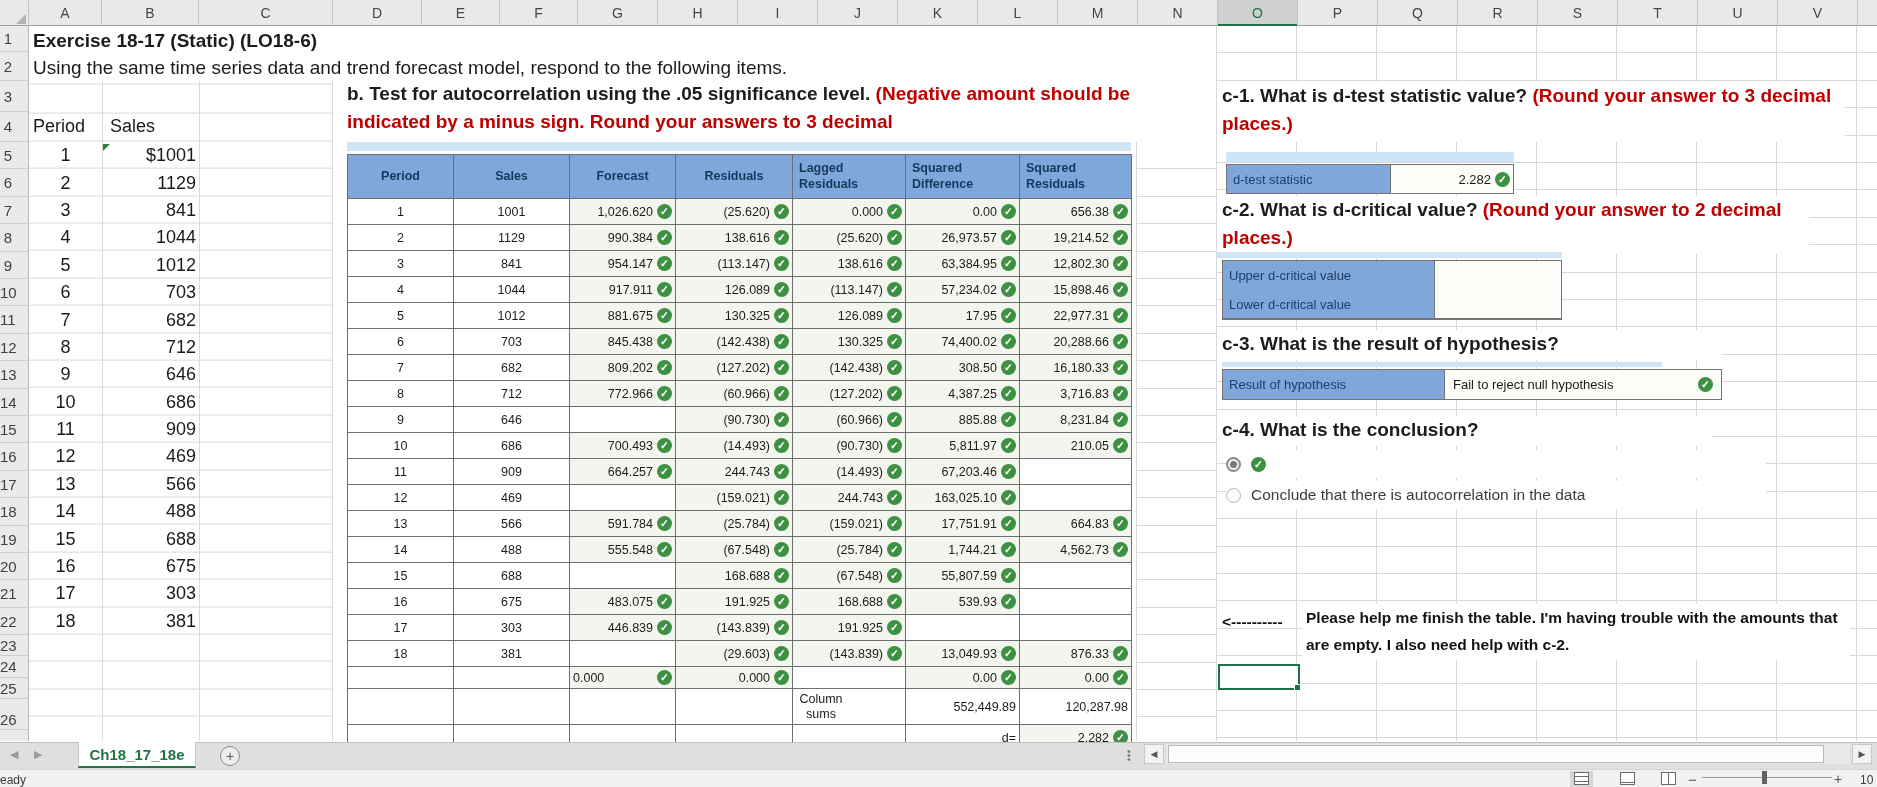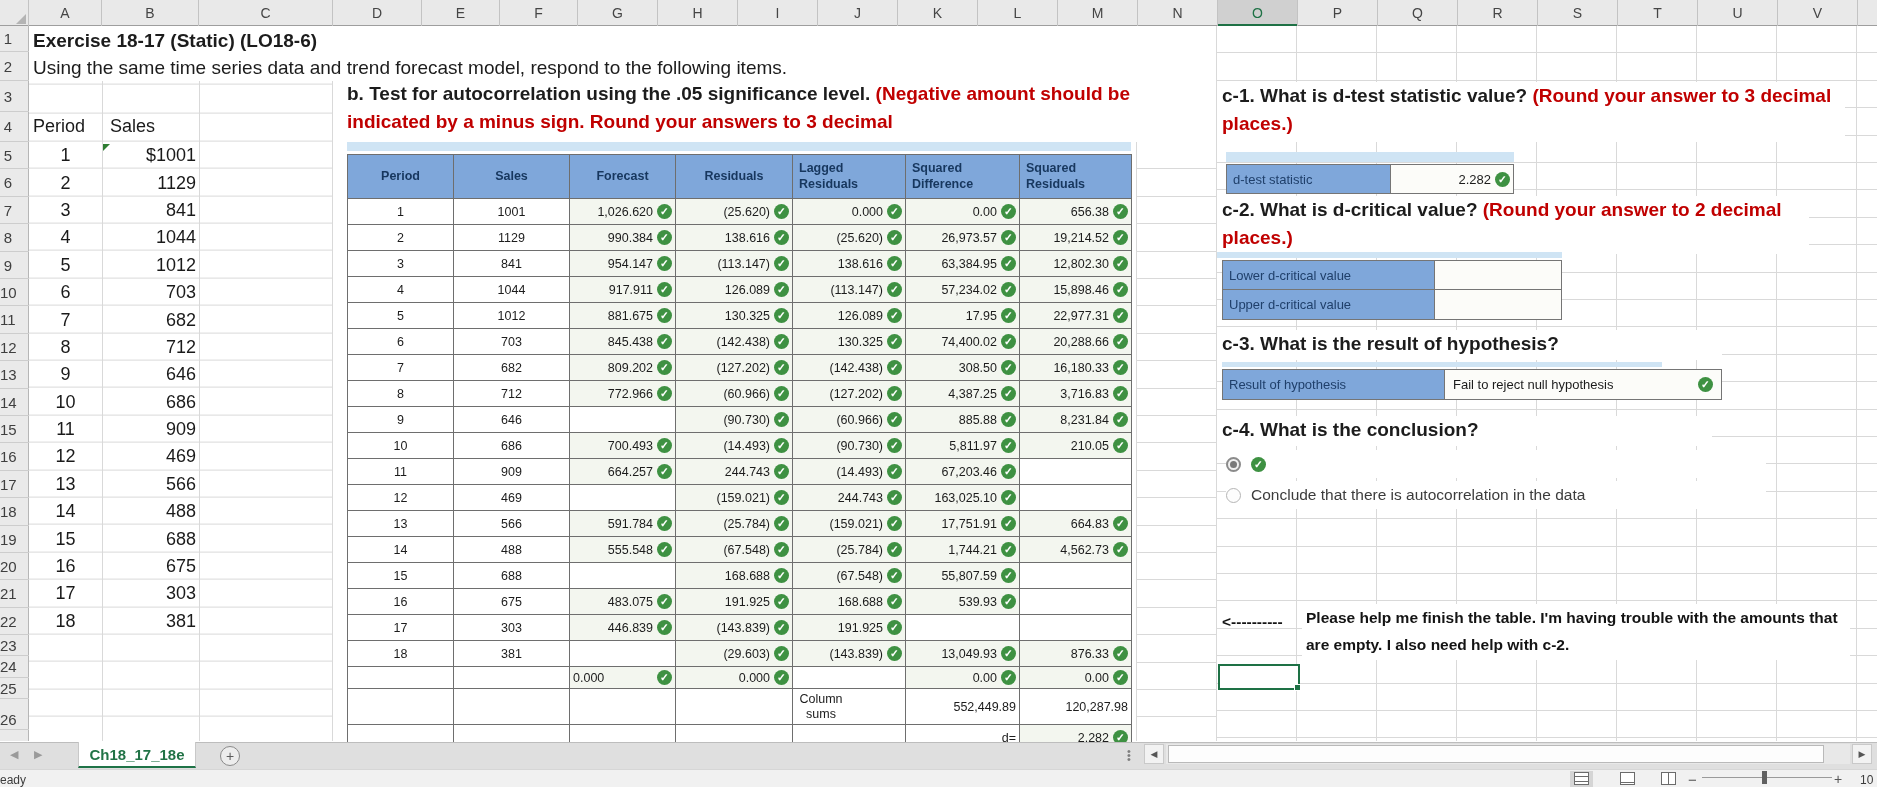--- a/index.html
+++ b/index.html
@@ -934,26 +934,26 @@
       <span class="ck">✓</span>
     </div>
   </div>
 </div>
 
 <div class="abs mask t19b" style="left:1217px;top:196px;width:592px;height:58px;padding-left:5px">
   <span>c-2. What is d-critical value? </span><span class="red">(Round your answer to 2 decimal places.)</span>
 </div>
 <div class="abs band" style="left:1217px;top:252px;width:345px;height:6px"></div>
 <div class="abs pbox" style="left:1222px;top:260px;width:340px" id="dcrit-box">
+    <div class="prow" style="height: 29px;">
+      <div class="plabel" style="width: 212px;">Upper d-critical value</div>
+      <div class="pval" style="width: 126px;"></div>
+    </div>
     <div class="prow" style="height: 29px; border-bottom: 1px solid rgb(117, 117, 117);">
       <div class="plabel" style="width: 212px;">Lower d-critical value</div>
-      <div class="pval" style="width: 126px;"></div>
-    </div>
-    <div class="prow" style="height: 29px;">
-      <div class="plabel" style="width: 212px;">Upper d-critical value</div>
       <div class="pval" style="width: 126px;"></div>
     </div>
   </div>
 
 <div class="abs mask t19b" style="left:1217px;top:330px;width:505px;height:30px;padding-left:5px">c-3. What is the result of hypothesis?</div>
 <div class="abs band" style="left:1222px;top:362px;width:440px;height:5px"></div>
 <div class="abs pbox" style="left:1222px;top:369px;width:500px">
   <div class="prow" style="height:29px">
     <div class="plabel" style="width:222px">Result of hypothesis</div>
     <div class="pval fxb" style="width:276px;padding:0 8px">

